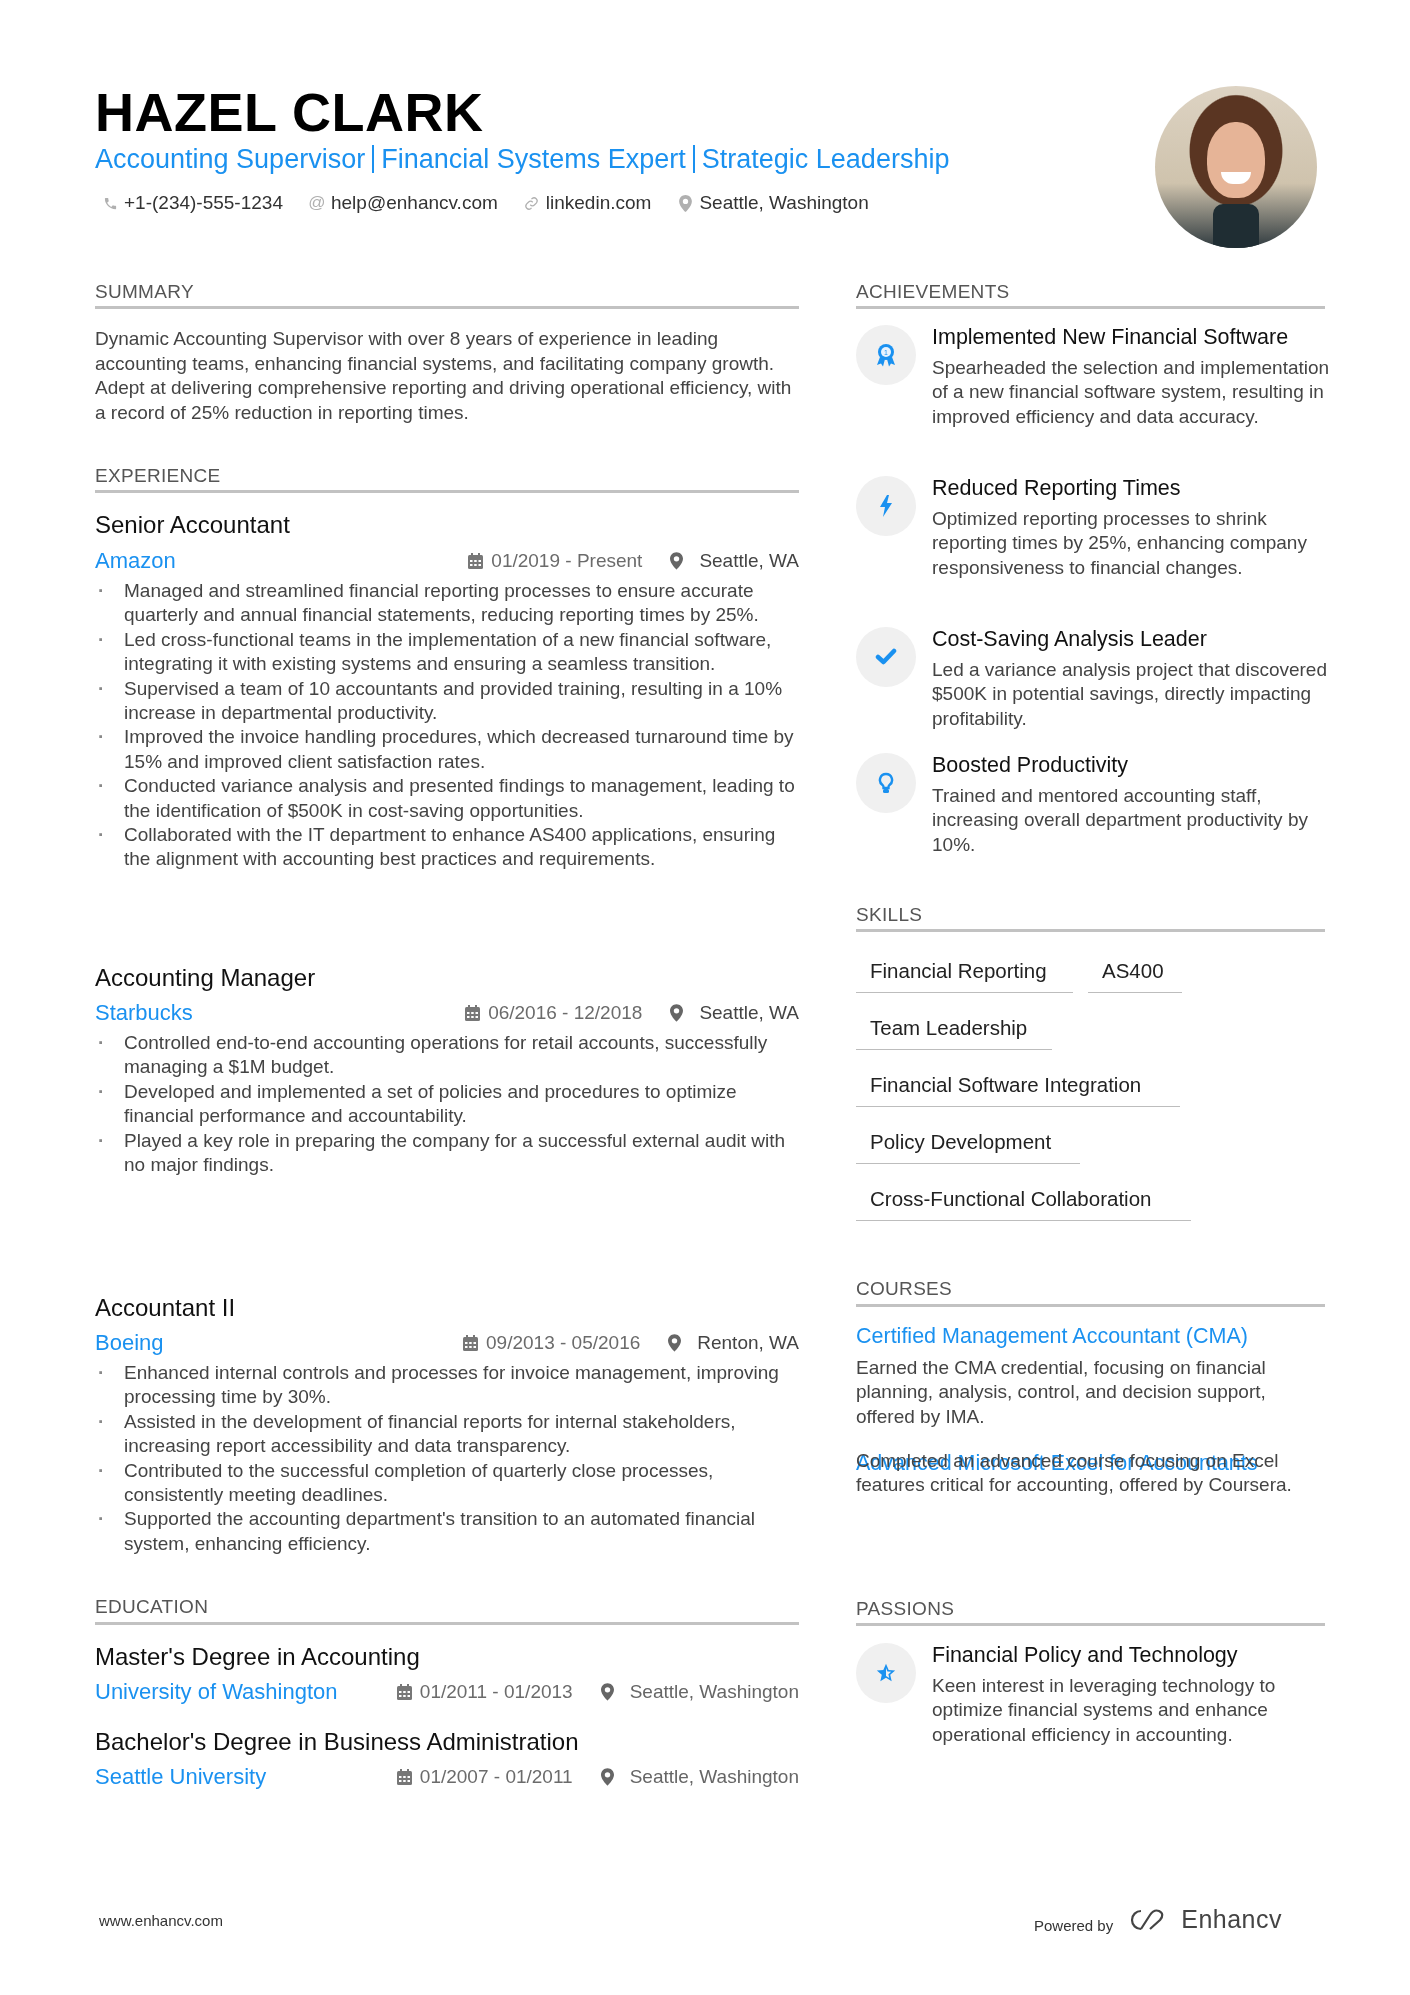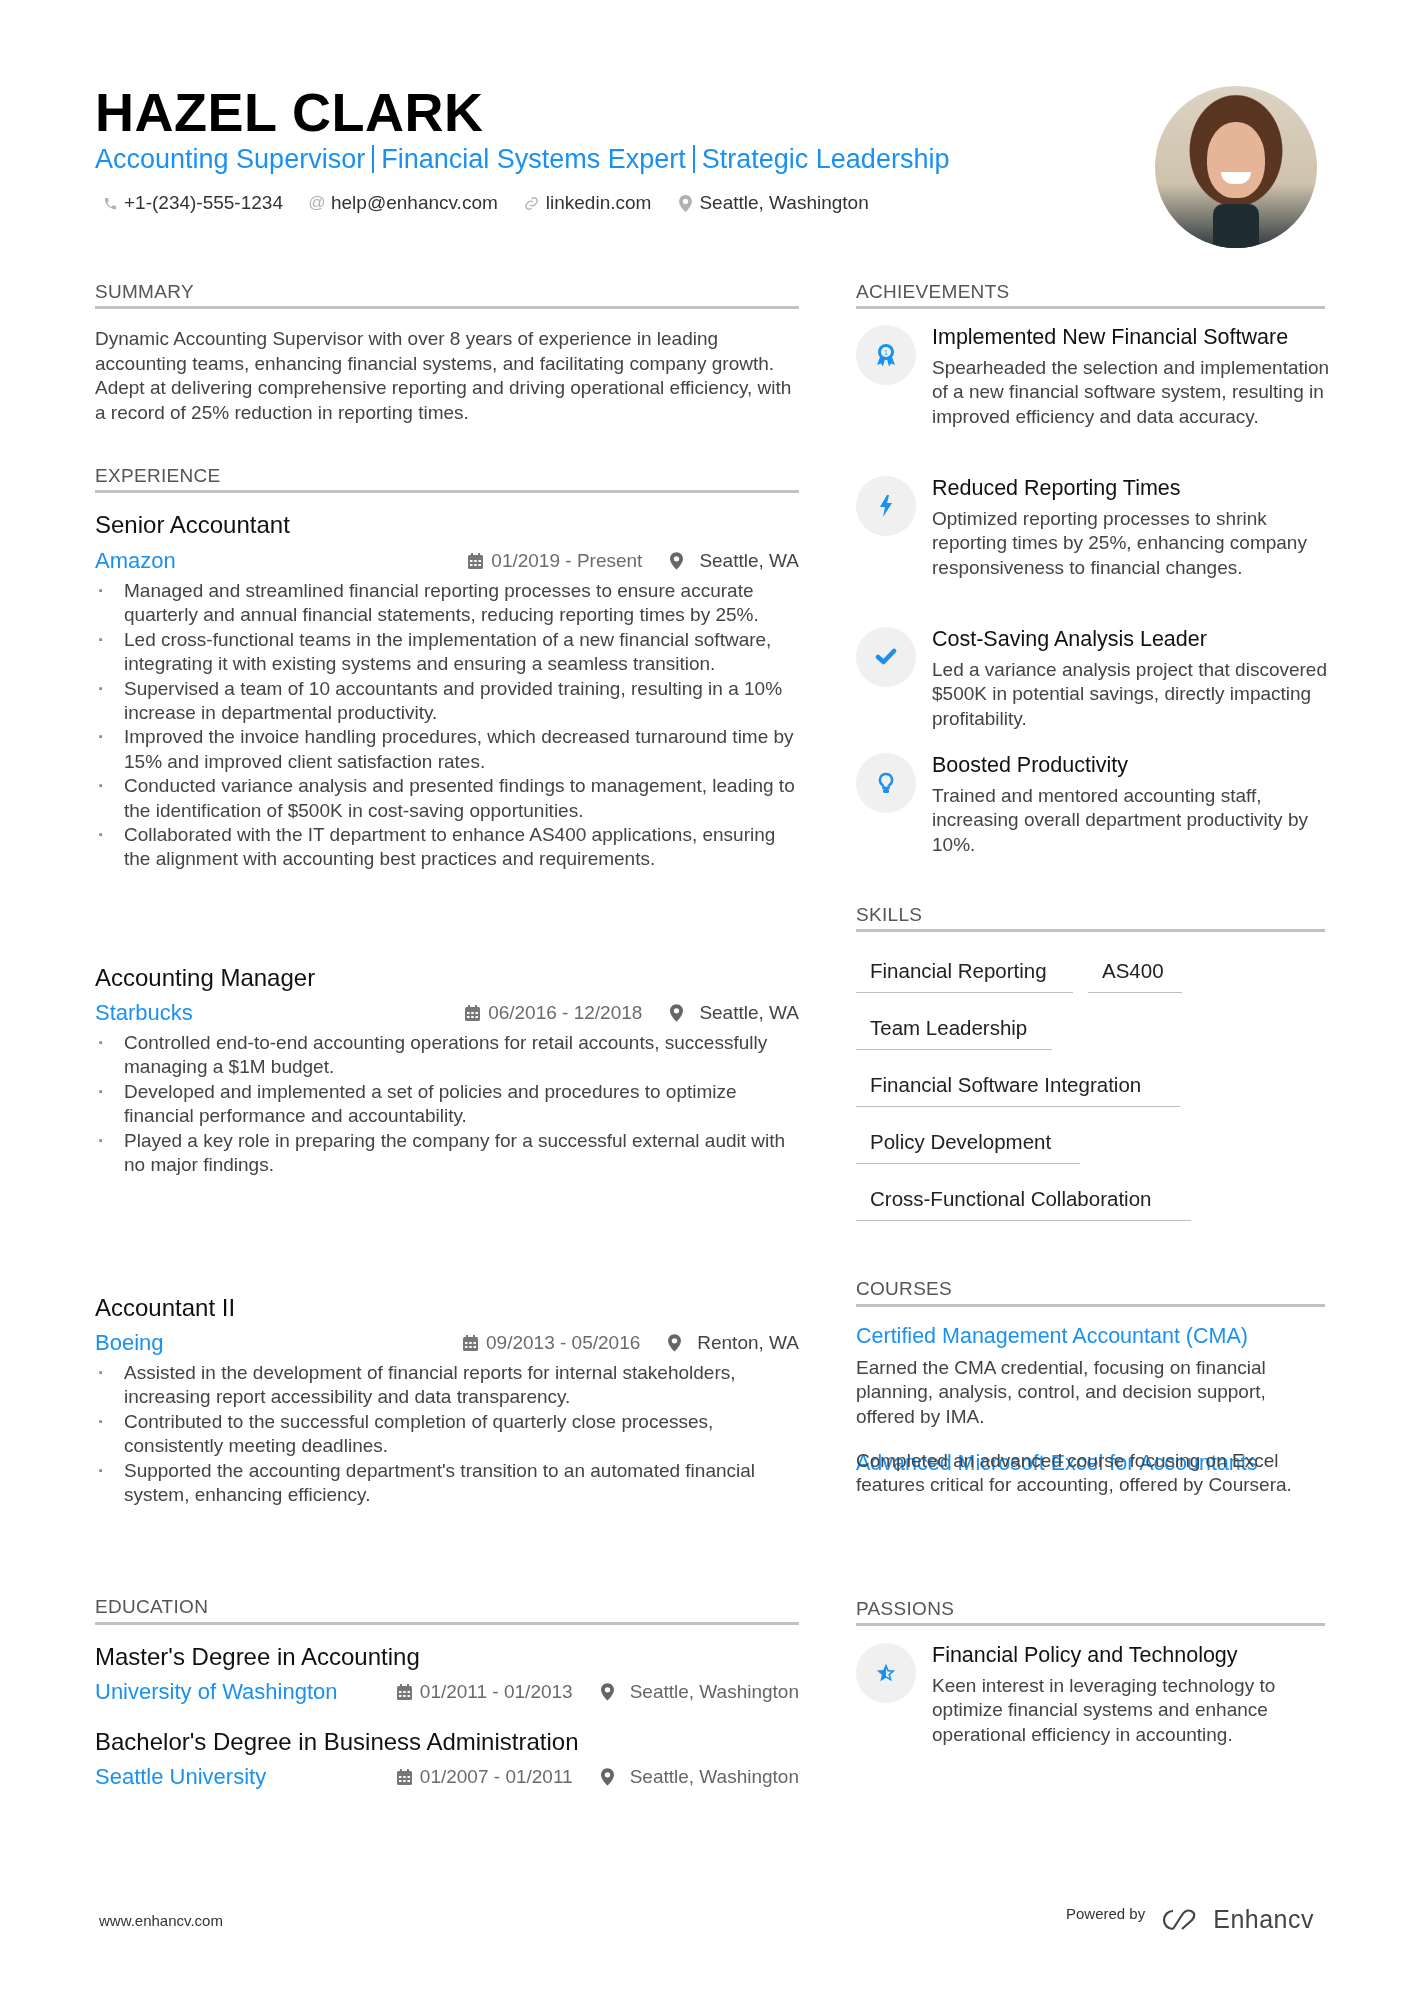--- a/index.html
+++ b/index.html
@@ -58,21 +58,21 @@
 
   
   .skill { position: absolute; font-size: 20.5px; color: #222; line-height: 28px; padding: 0 14px 7px 14px; border-bottom: 1.5px solid #bdbdbd; white-space: nowrap; }
 
   
   .course-title { position: absolute; left: 856px; font-size: 21.5px; color: #1a91f0; line-height: 28px; white-space: nowrap; }
   .course-desc { position: absolute; left: 856px; width: 470px; font-size: 19px; color: #444; line-height: 24.4px; }
 
   
   .footer-left { position: absolute; left: 99px; top: 1912px; font-size: 15px; color: #333; }
-  .footer-right { position: absolute; left: 1034px; top: 1905px; display: flex; align-items: flex-start; gap: 14px; font-size: 15px; color: #333; margin-left: 32px; }
+  .footer-right { position: absolute; left: 1034px; top: 1905px; display: flex; align-items: flex-end; gap: 14px; font-size: 15px; color: #333; }
   .footer-right .brand { display: flex; align-items: center; gap: 8px; font-size: 25px; color: #444; letter-spacing: 0.5px; }
 </style>
 </head>
 <body>
 
 <div class="page">
 
   <div class="name">HAZEL CLARK</div>
   <div class="title">
     <span>Accounting Supervisor</span><span class="sep"></span><span>Financial Systems Expert</span><span class="sep"></span><span>Strategic Leadership</span>
@@ -214,20 +214,21 @@
       </span>
       <span class="loc">
         <svg width="13" height="18" viewBox="0 0 24 32">
             <path fill="#666" d="M12 0C5.4 0 0 5.4 0 12c0 9 12 20 12 20s12-11 12-20C24 5.4 18.6 0 12 0zm0 17a5 5 0 1 1 0-10 5 5 0 0 1 0 10z"></path>
           </svg>
         <span>Renton, WA</span>
       </span>
     </div>
   </div>
   <ul class="bullets" style="top:1361px;">
+    <li>Enhanced internal controls and processes for invoice management, improving processing time by 30%.</li>
     <li>Assisted in the development of financial reports for internal stakeholders, increasing report accessibility and data transparency.</li>
     <li>Contributed to the successful completion of quarterly close processes, consistently meeting deadlines.</li>
     <li>Supported the accounting department's transition to an automated financial system, enhancing efficiency.</li>
   </ul>
 
   <div class="sec-h left-x" style="top:1595px;">EDUCATION</div>
   <div class="sec-line" style="left:95px; top:1622px; width:704px;"></div>
 
   <div class="edu-title" style="top:1642px;">Master's Degree in Accounting</div>
   <div class="edu-row" style="top:1678px;">

